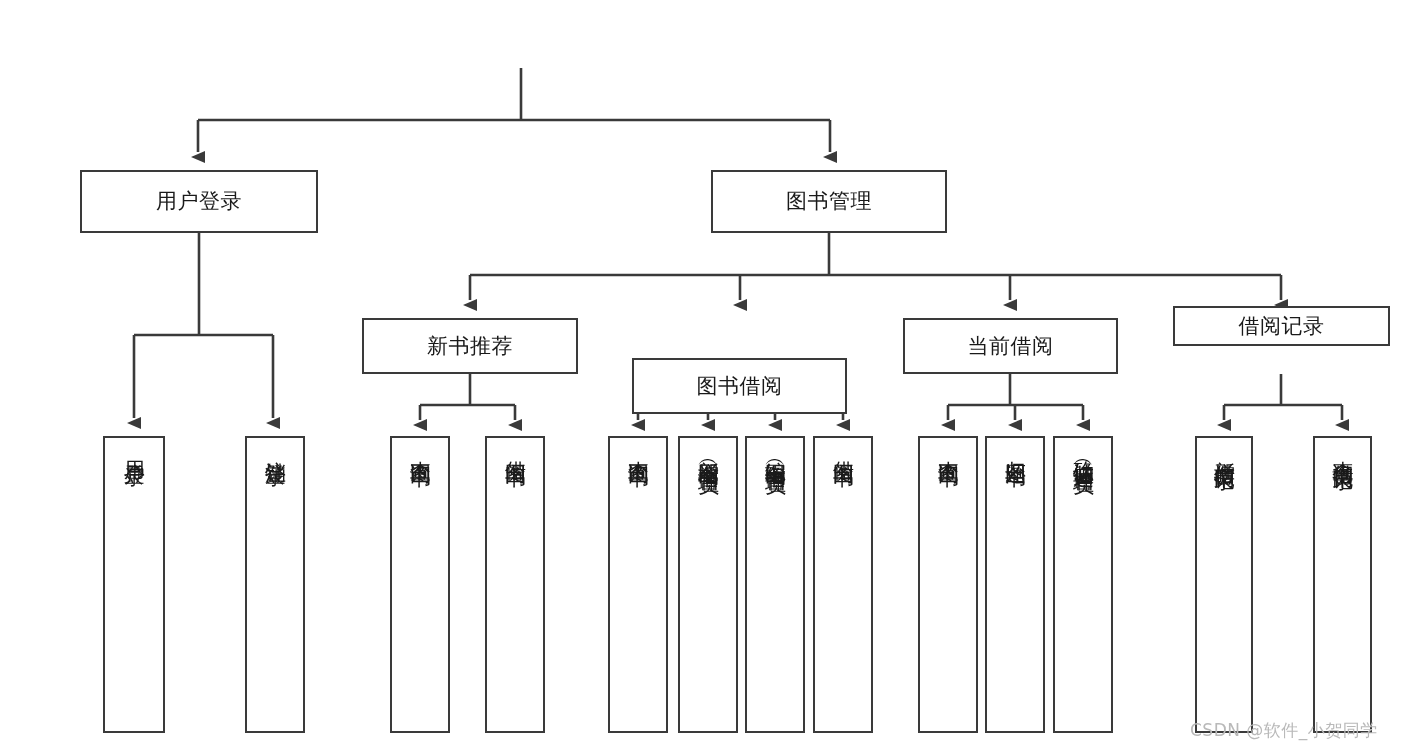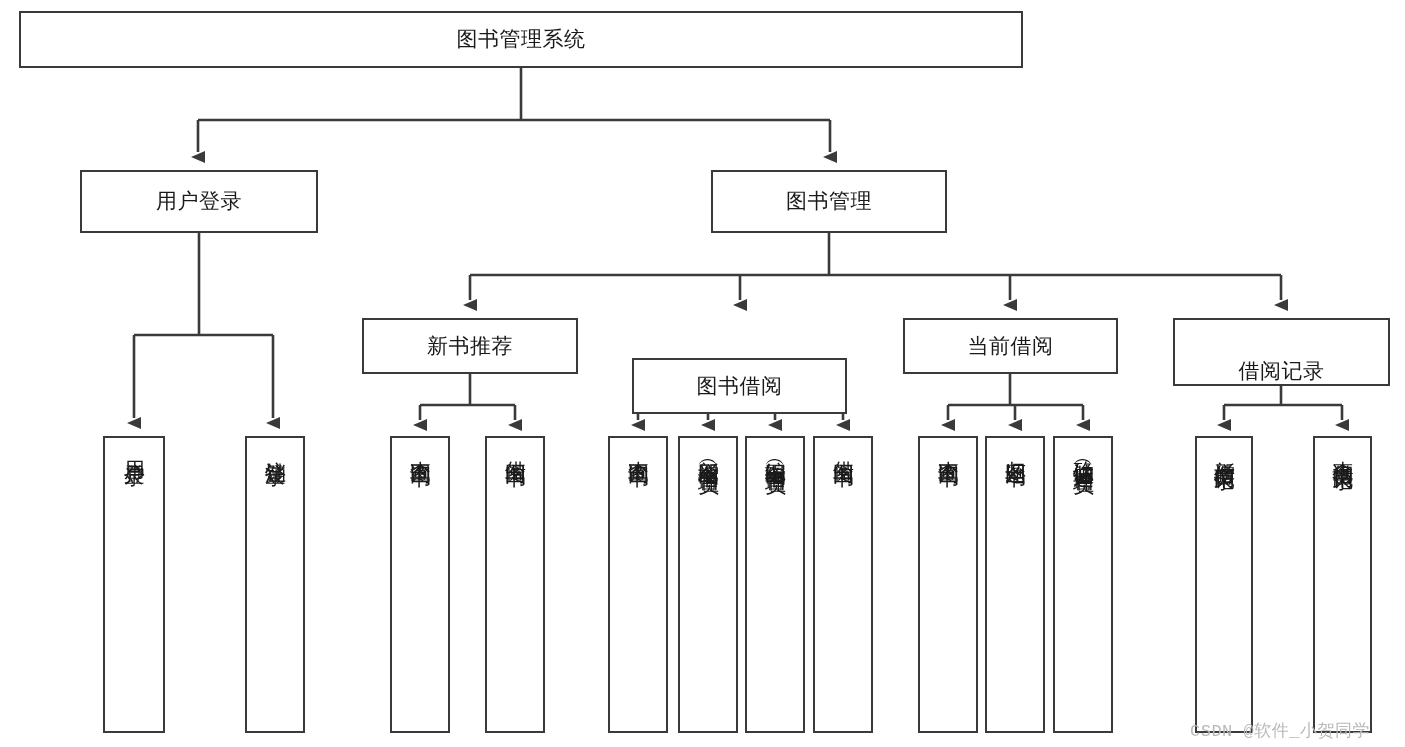--- a/index.html
+++ b/index.html
@@ -111,41 +111,38 @@
       <path d="M1015,405 L1015,420" marker-end="url(#arrow)"></path>
       <path d="M1083,405 L1083,420" marker-end="url(#arrow)"></path>
 
       <path d="M1281,374 L1281,405"></path>
       <path d="M1224,405 L1342,405"></path>
       <path d="M1224,405 L1224,420" marker-end="url(#arrow)"></path>
       <path d="M1342,405 L1342,420" marker-end="url(#arrow)"></path>
     </g>
   </svg>
 
-  <div class="node horizontal" style="left: 19px; top: 11px; width: 1004px; height: 57px;">
-    <span class="node-label">图书管理系统</span>
-  </div>
 
   <div class="node horizontal" style="left: 80px; top: 170px; width: 238px; height: 63px;">
     <span class="node-label">用户登录</span>
   </div>
   <div class="node horizontal" style="left: 711px; top: 170px; width: 236px; height: 63px; align-items: center;">
     <span class="node-label">图书管理</span>
   </div>
 
   <div class="node horizontal" style="left: 362px; top: 318px; width: 216px; height: 56px;">
     <span class="node-label">新书推荐</span>
   </div>
   <div class="node horizontal" style="left: 632px; top: 318px; width: 215px; height: 56px; margin-top: 40px;">
     <span class="node-label">图书借阅</span>
   </div>
   <div class="node horizontal" style="left: 903px; top: 318px; width: 215px; height: 56px;">
     <span class="node-label">当前借阅</span>
   </div>
-  <div class="node horizontal" style="left: 1173px; top: 318px; width: 217px; height: 68px; align-items: flex-end;">
+  <div class="node horizontal" style="left: 1173px; top: 306px; width: 217px; height: 40px;">
     <span class="node-label">借阅记录</span>
   </div>
 
   <div class="node vertical" style="left: 103px; top: 436px; width: 62px; height: 297px;">
     <span class="node-label">用户登录</span>
   </div>
   <div class="node vertical" style="left: 245px; top: 436px; width: 60px; height: 297px;">
     <span class="node-label">注销登录</span>
   </div>
   <div class="node vertical" style="left: 390px; top: 436px; width: 60px; height: 297px;">
@@ -175,15 +172,15 @@
   <div class="node vertical" style="left: 1053px; top: 436px; width: 60px; height: 297px;">
     <span class="node-label">确认归还（管理员）</span>
   </div>
   <div class="node vertical" style="left: 1195px; top: 436px; width: 58px; height: 297px;">
     <span class="node-label">新增借阅记录</span>
   </div>
   <div class="node vertical" style="left: 1313px; top: 436px; width: 59px; height: 297px;">
     <span class="node-label">查询借阅记录</span>
   </div>
 
-  <div class="watermark" style="left: 1190px; top: 719px; font-family: Liberation Mono, monospace;">CSDN @软件_小贺同学</div>
+  <div class="watermark" style="left: 1190px; top: 719px;">CSDN @软件_小贺同学</div>
 
 </div>
 
 </body></html>

